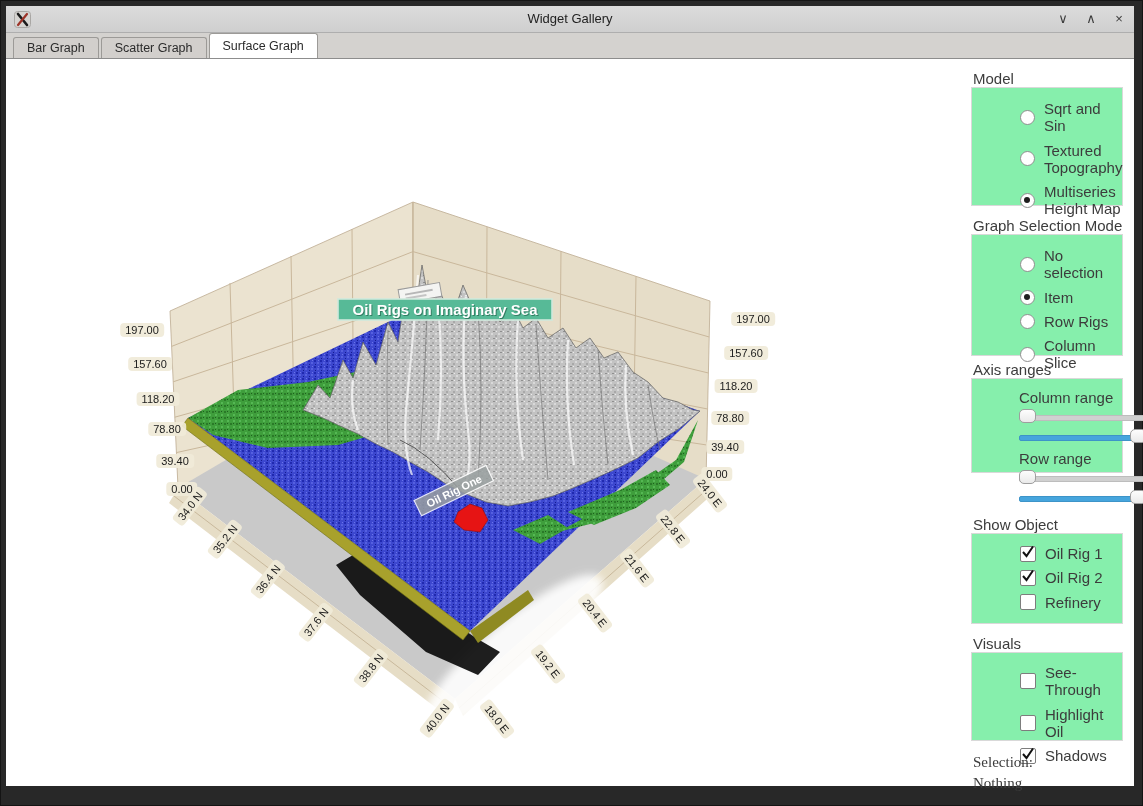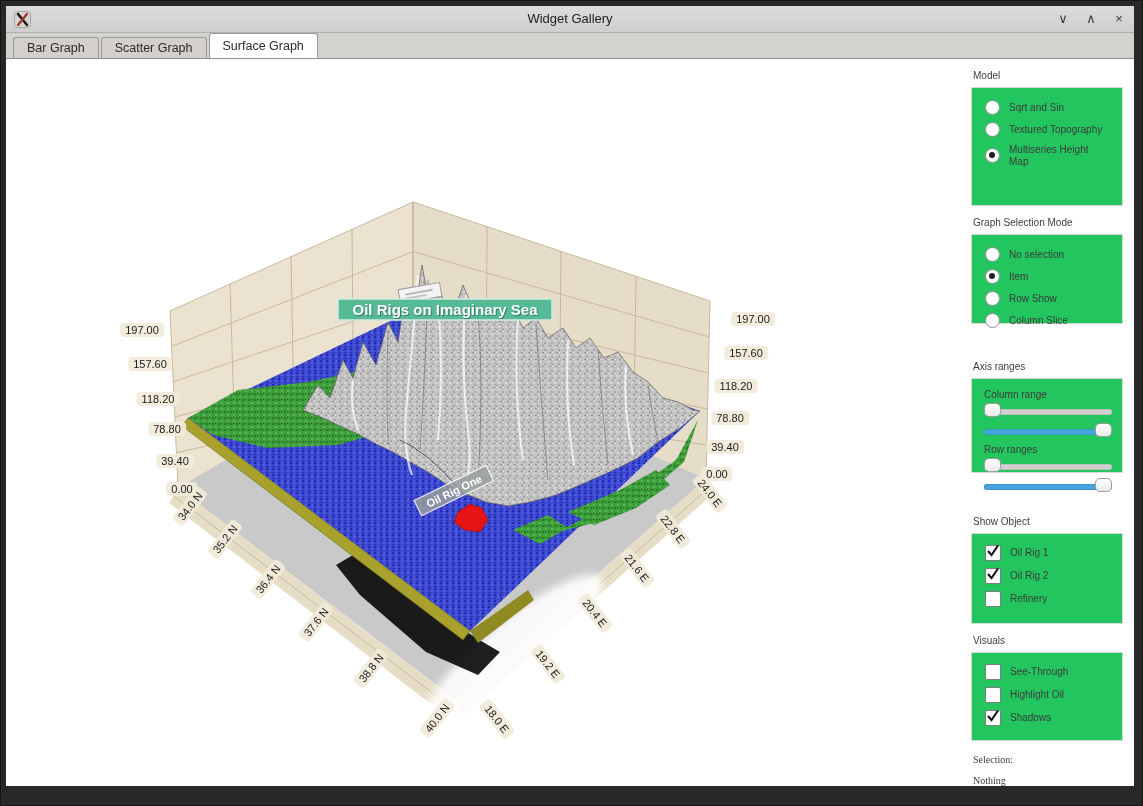--- a/index.html
+++ b/index.html
@@ -18,23 +18,23 @@
   .tab.active{height:24px;line-height:24px;background:#fff;position:relative;z-index:3;}
   
   .content{position:absolute;left:0;top:52px;width:1128px;height:728px;background:#fff;border-top:1px solid #8d8d8d;box-sizing:border-box;}
   .plot{position:absolute;left:2px;top:1px;width:957px;height:726px;}
   .plot svg{position:absolute;left:0;top:0;}
   
   .axis-pill{position:absolute;background:rgba(240,234,216,.92);border-radius:4px;padding:1px 5px;font-size:11px;color:#1b1b1b;white-space:nowrap;transform:translate(-50%,-50%);}
   .axis-pill.rL{transform:translate(-50%,-50%) rotate(-52deg);}
   .axis-pill.rR{transform:translate(-50%,-50%) rotate(52deg);}
   
-  .sidebar{position:absolute;left:960px;top:0;width:168px;height:100%;font-size:10px;color:#3c3c3c;}
+  .sidebar{position:absolute;left:960px;top:0;width:168px;height:100%;font-size:15px;color:#3c3c3c;}
   .group-title{position:absolute;left:7px;}
-  .groupbox{position:absolute;left:5px;width:152px;border:1px solid #d9d9d9;background:#22c55e;box-sizing:border-box;}
+  .groupbox{position:absolute;left:5px;width:152px;border:1px solid #d9d9d9;background:#86efac;box-sizing:border-box;padding-left:35px;}
   .opt{display:flex;align-items:center;gap:9px;margin-left:13px;margin-bottom:7px;}
   .optlabel{max-width:100px;line-height:1.15;}
   .radio{flex:0 0 auto;width:13px;height:13px;border:1px solid #8f8f8f;border-radius:50%;background:#fff;position:relative;}
   .radio.selected:after{content:"";position:absolute;left:3px;top:3px;width:6px;height:6px;border-radius:50%;background:#1f1f1f;}
   .cb{flex:0 0 auto;width:14px;height:14px;border:1px solid #7d7d7d;border-radius:2px;background:#fff;position:relative;}
   .cb svg{position:absolute;left:-1px;top:-3px;}
   .slider{position:relative;width:128px;height:16px;margin:2px 0 4px 12px;}
   .slider .track{position:absolute;left:0;right:0;top:6px;height:4px;background:#d0d0d0;border:1px solid #bdbdbd;border-radius:2px;}
   .slider.filled .track{background:#46a5dd;border-color:#3d94c8;}
   .slider .handle{position:absolute;top:0;width:17px;height:14px;background:linear-gradient(#fdfdfd,#eaeaea);border:1px solid #9e9e9e;border-radius:5px;box-sizing:border-box;}
@@ -232,51 +232,51 @@
             <span class="radio"></span>
             <span class="optlabel">Textured Topography</span>
           </label>
           <label class="opt">
             <span class="radio selected"></span>
             <span class="optlabel">Multiseries Height Map</span>
           </label>
         </div>
 
         <div class="group-title" style="top:158px">Graph Selection Mode</div>
-        <div class="groupbox" style="top:175px;height:90px;padding-top:12px">
+        <div class="groupbox" style="top:175px;height:122px;padding-top:12px">
           <label class="opt">
             <span class="radio"></span>
             <span class="optlabel">No selection</span>
           </label>
           <label class="opt">
             <span class="radio selected"></span>
             <span class="optlabel">Item</span>
           </label>
           <label class="opt">
             <span class="radio"></span>
-            <span class="optlabel">Row Show</span>
+            <span class="optlabel">Row Rigs</span>
           </label>
           <label class="opt">
             <span class="radio"></span>
             <span class="optlabel">Column Slice</span>
           </label>
         </div>
 
         <div class="group-title" style="top:302px">Axis ranges</div>
         <div class="groupbox" style="top:319px;height:95px;padding-top:10px">
           <div class="rangelabel">Column range</div>
           <div class="slider">
             <div class="track"></div>
             <div class="handle hl"></div>
           </div>
           <div class="slider filled">
             <div class="track"></div>
             <div class="handle hr"></div>
           </div>
-          <div class="rangelabel" style="margin-top:5px">Row ranges</div>
+          <div class="rangelabel" style="margin-top:5px">Row range</div>
           <div class="slider">
             <div class="track"></div>
             <div class="handle hl"></div>
           </div>
           <div class="slider filled">
             <div class="track"></div>
             <div class="handle hr"></div>
           </div>
         </div>
 

